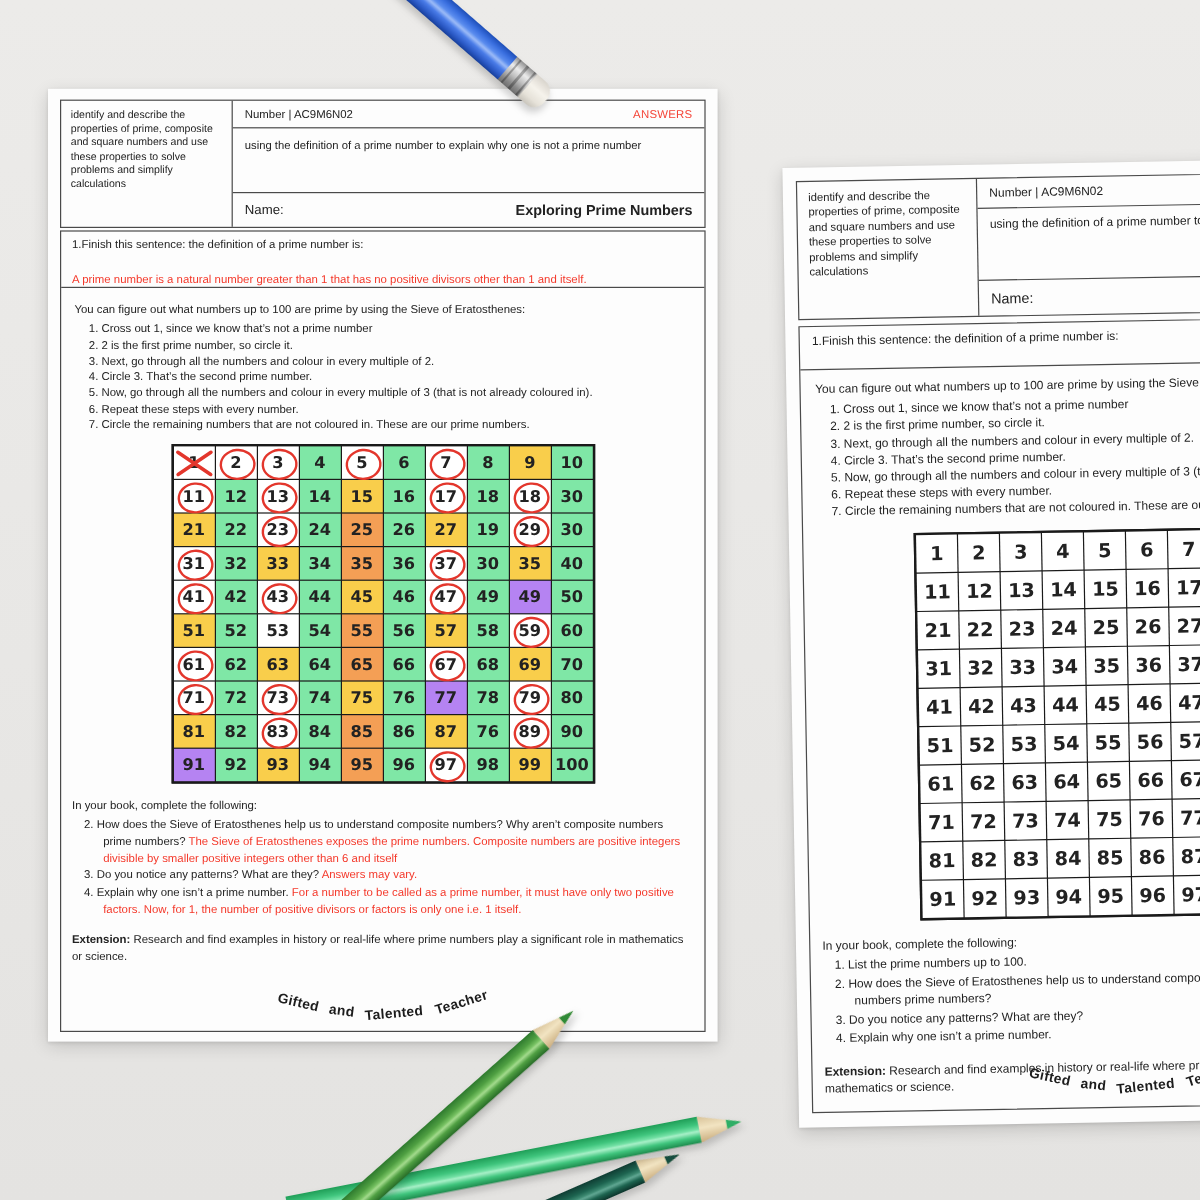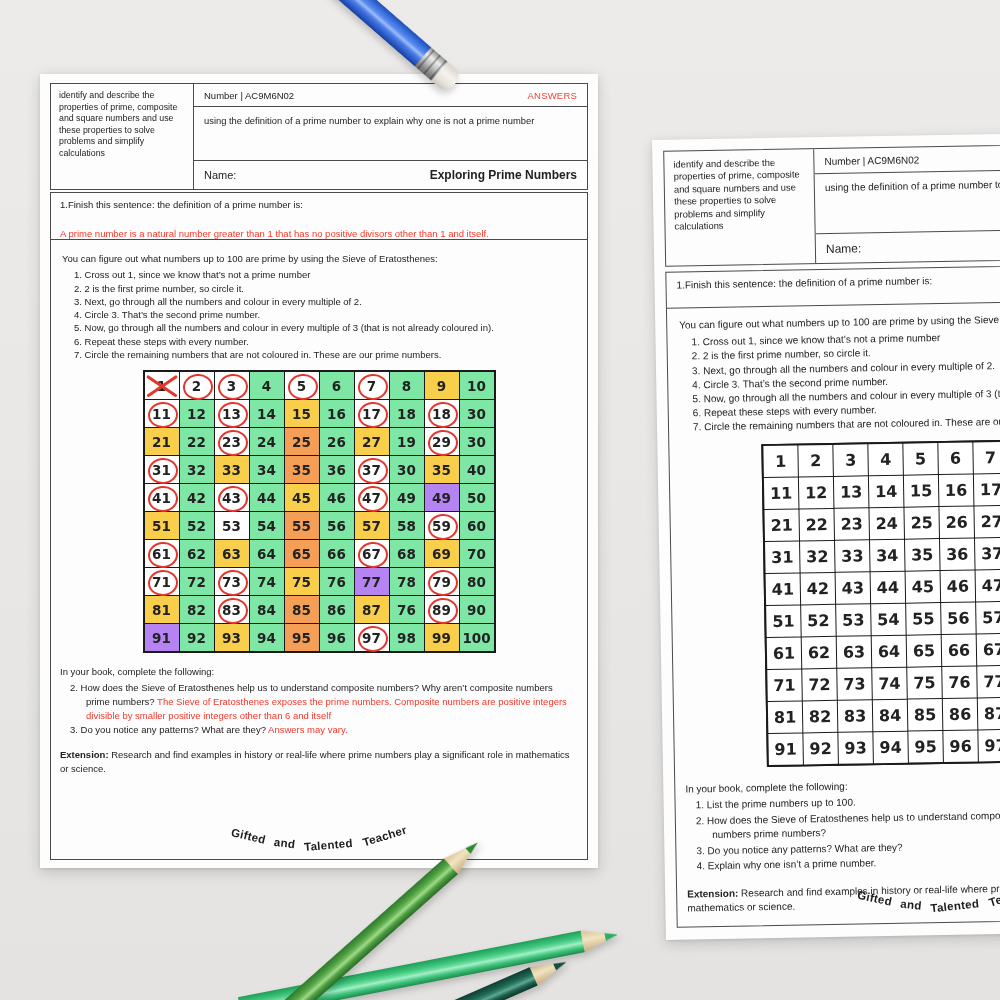--- a/index.html
+++ b/index.html
@@ -449,20 +449,21 @@
         </div>
         <div class="cell g">
           <span>100</span>
         </div>
       </div>
     <div class="book">
       <div>In your book, complete the following:</div>
       <ol>
         <li><span>2. How does the Sieve of Eratosthenes help us to understand composite numbers? Why aren’t composite numbers prime numbers? </span><span class="red">The Sieve of Eratosthenes exposes the prime numbers. Composite numbers are positive integers divisible by smaller positive integers other than 6 and itself</span></li>
         <li><span>3. Do you notice any patterns? What are they? </span><span class="red">Answers may vary.</span></li>
+        <li><span>4. Explain why one isn’t a prime number. </span><span class="red">For a number to be called as a prime number, it must have only two positive factors. Now, for 1, the number of positive divisors or factors is only one i.e. 1 itself.</span></li>
       </ol>
     </div>
     <div class="extension">
       <span class="ext-label">Extension:</span><span> Research and find examples in history or real-life where prime numbers play a significant role in mathematics or science.</span>
     </div>
     <div class="logo">
       <span class="lw1">Gifted</span>
       <span class="lw2">and</span>
       <span class="lw3">Talented</span>
       <span class="lw4">Teacher</span>

